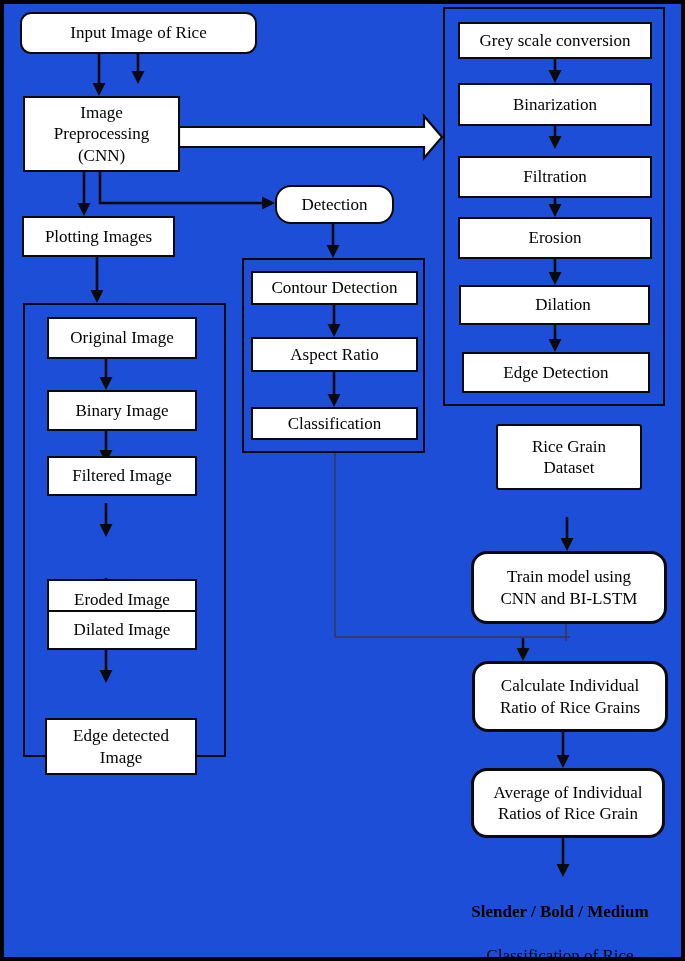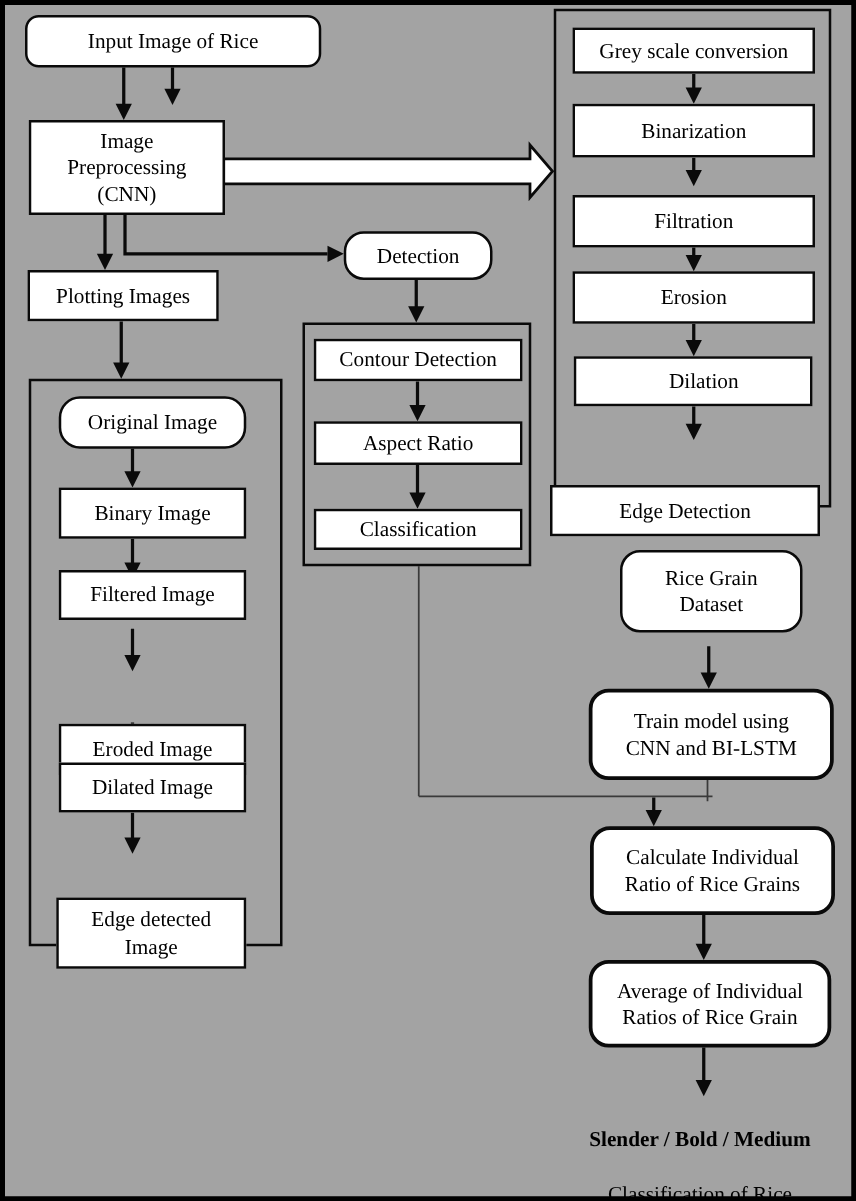--- a/index.html
+++ b/index.html
@@ -1,19 +1,19 @@
 <!DOCTYPE html>
 <html><head>
 <meta charset="utf-8">
 <style>
   html,body{margin:0;padding:0;background:#ffffff;}
   .page{
     position:relative;
     width:685px;height:961px;
-    background:#a3a3a3;
+    background:#1d4ed8;
     font-family:"Liberation Serif","DejaVu Serif",serif;
     color:#000;
     overflow:hidden;
   }
   .page-border{
     position:absolute;inset:0;
     border:4px solid #000;
     pointer-events:none;
     z-index:40;
   }
@@ -48,36 +48,36 @@
   #n-preproc{left:23px;top:96px;width:157px;height:76px;}
   #n-plotting{left:22px;top:216px;width:153px;height:41px;}
   #n-detection{left:275px;top:185px;width:119px;height:39px;border-radius:16px;}
 
   #c-middle{left:242px;top:258px;width:183px;height:195px;}
   #n-contour{left:251px;top:271px;width:167px;height:34px;}
   #n-aspect{left:251px;top:337px;width:167px;height:35px;}
   #n-classif{left:251px;top:407px;width:167px;height:33px;}
 
   #c-left{left:23px;top:303px;width:203px;height:454px;}
-  #n-original{left:47px;top:317px;width:150px;height:42px;border-radius:17px;}
+  #n-original{left:47px;top:317px;width:150px;height:42px;}
   #n-binary{left:47px;top:390px;width:150px;height:41px;}
   #n-filtered{left:47px;top:456px;width:150px;height:40px;}
   #n-eroded{left:47px;top:537px;width:150px;height:41px;margin-top:42px;}
   #n-dilated{left:47px;top:610px;width:150px;height:40px;}
   #n-edgedetimg{left:45px;top:683px;width:152px;height:57px;margin-top:35px;}
 
   #c-right{left:443px;top:7px;width:222px;height:399px;}
   #n-grey{left:458px;top:22px;width:194px;height:37px;}
   #n-binz{left:458px;top:83px;width:194px;height:43px;}
   #n-filt{left:458px;top:156px;width:194px;height:42px;}
   #n-eros{left:458px;top:217px;width:194px;height:42px;}
   #n-dila{left:459px;top:285px;width:191px;height:40px;padding-left:21px;}
-  #n-edged{left:440px;top:352px;width:216px;height:41px;margin-top:36px;}
-
-  #n-dataset{left:496px;top:440px;width:146px;height:66px;border-radius:16px;}
+  #n-edged{left:462px;top:352px;width:188px;height:41px;}
+
+  #n-dataset{left:496px;top:424px;width:146px;height:66px;border-radius:3px;}
   #n-train{left:471px;top:551px;width:196px;height:73px;}
   #n-calc{left:472px;top:661px;width:196px;height:71px;}
   #n-avg{left:471px;top:768px;width:194px;height:70px;}
   #t-result{left:445px;top:879px;width:230px;}
 </style>
 </head>
 <body>
 
 <div class="page">
 

